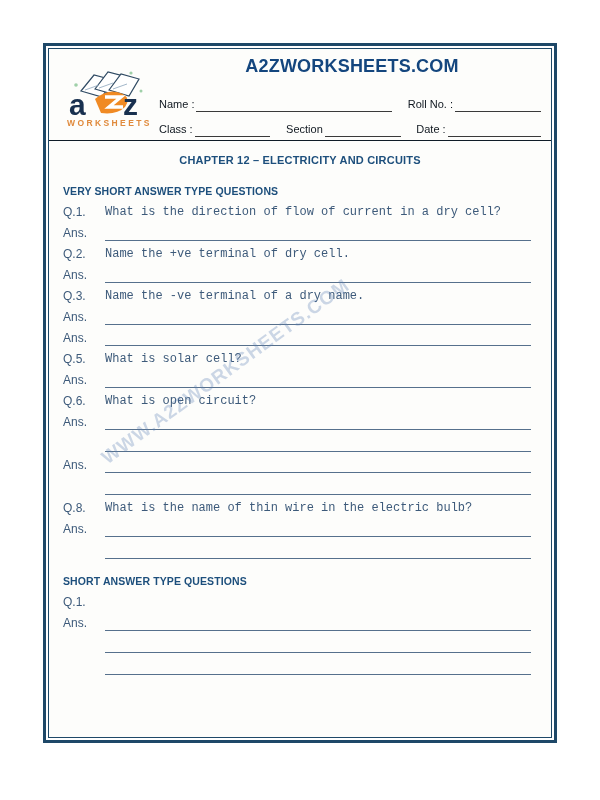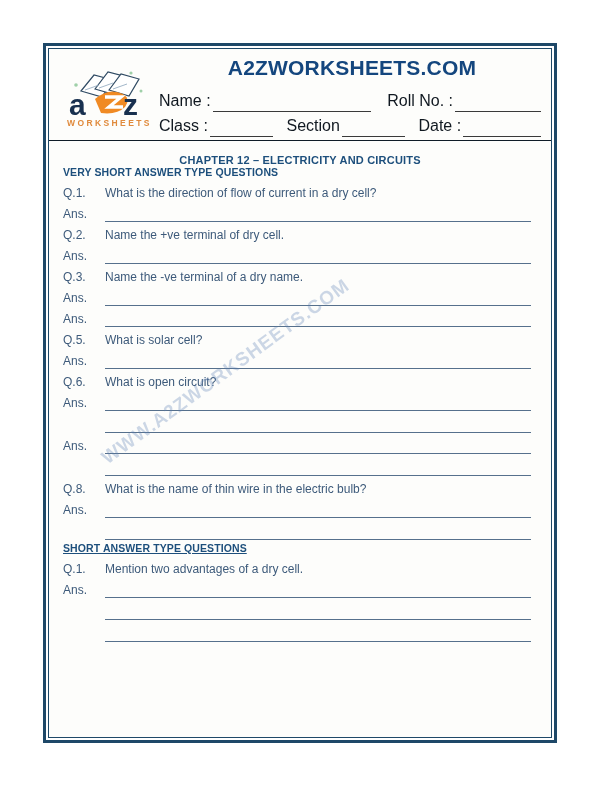--- a/index.html
+++ b/index.html
@@ -53,36 +53,36 @@
     height: 70px;
   }
   .logo svg { display: block; }
 
   .brand {
     position: absolute;
     left: 110px;
     right: 6px;
     top: 7px;
     text-align: center;
-    font-size: 21px;
+    font-size: 18px;
     font-weight: bold;
     letter-spacing: 0.2px;
     color: #14467e;
   }
 
   .fields {
     position: absolute;
     left: 110px;
     right: 8px;
     top: 38px;
   }
   .field-row {
     display: flex;
     align-items: flex-end;
-    font-size: 16px;
+    font-size: 11px;
     color: #101820;
     height: 25px;
     text-align: right;
   }
   .field-row .lbl {
     white-space: nowrap;
     padding-bottom: 2px;
   }
   .rule {
     border-bottom: 1px solid #3a3a3a;
@@ -107,37 +107,38 @@
     font-weight: bold;
     color: #1d4f7c;
     letter-spacing: 0.2px;
     margin-top: 13px;
   }
   .section-head {
     font-size: 10.5px;
     font-weight: bold;
     color: #1d4f7c;
     letter-spacing: 0.1px;
+    margin-top: 19px;
     margin-bottom: 2px;
   }
-  .section-head.tight { margin-top: 2px; text-decoration: underline; }
+  .section-head.tight { margin-top: 16px; }
 
   .qrow, .arow {
     display: flex;
     align-items: flex-end;
     font-size: 12px;
     color: #3d5a7a;
     min-height: 21px;
   }
   .tag {
     width: 42px;
     flex: 0 0 42px;
     padding-bottom: 1px;
   }
-  .qtext { padding-bottom: 1px; }
+  .qtext { padding-bottom: 1px; font-family: Liberation Mono, monospace; }
   .ansline {
     flex: 1 1 auto;
     border-bottom: 1px solid #56708c;
     height: 14px;
     margin-right: 6px;
   }
   .extraline {
     margin-left: 42px;
     margin-right: 6px;
     border-bottom: 1px solid #56708c;
@@ -286,21 +287,20 @@
             <span class="qtext">What is the name of thin wire in the electric bulb?</span>
           </div>
           <div class="arow">
             <span class="tag">Ans.</span>
             <span class="ansline"></span>
           </div>
           <div class="extraline"></div>
           <div class="section-head tight">SHORT ANSWER TYPE QUESTIONS</div>
           <div class="qrow">
             <span class="tag">Q.1.</span>
-            <span class="qtext">Mention two advantages of a dry cell.</span>
           </div>
           <div class="arow">
             <span class="tag">Ans.</span>
             <span class="ansline"></span>
           </div>
           <div class="extraline"></div>
           <div class="extraline"></div>
         </div>
     </div>
 

